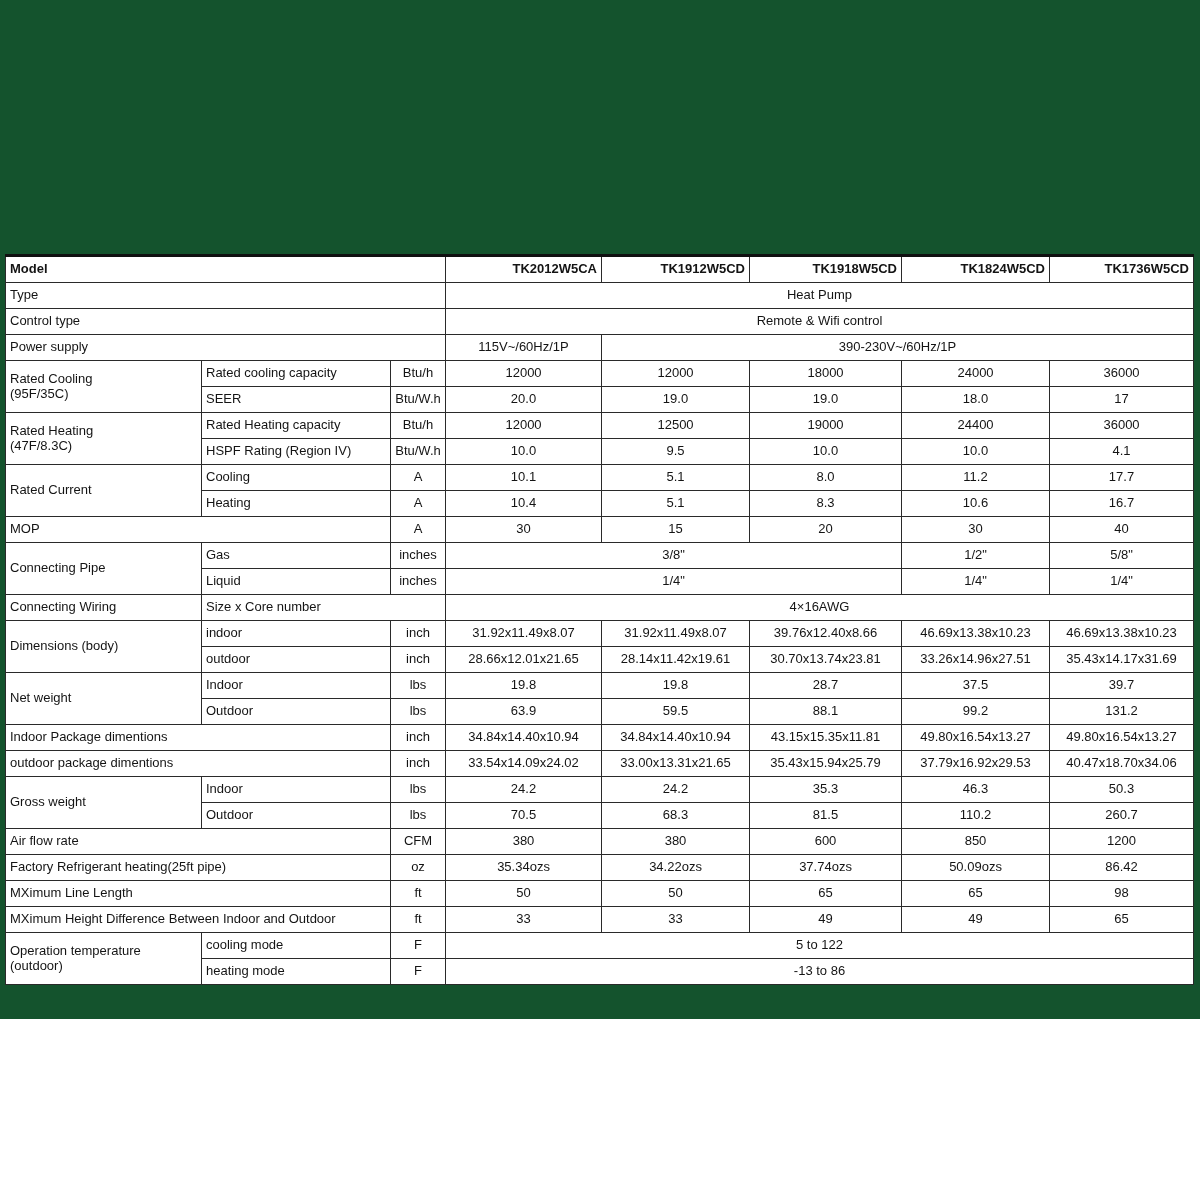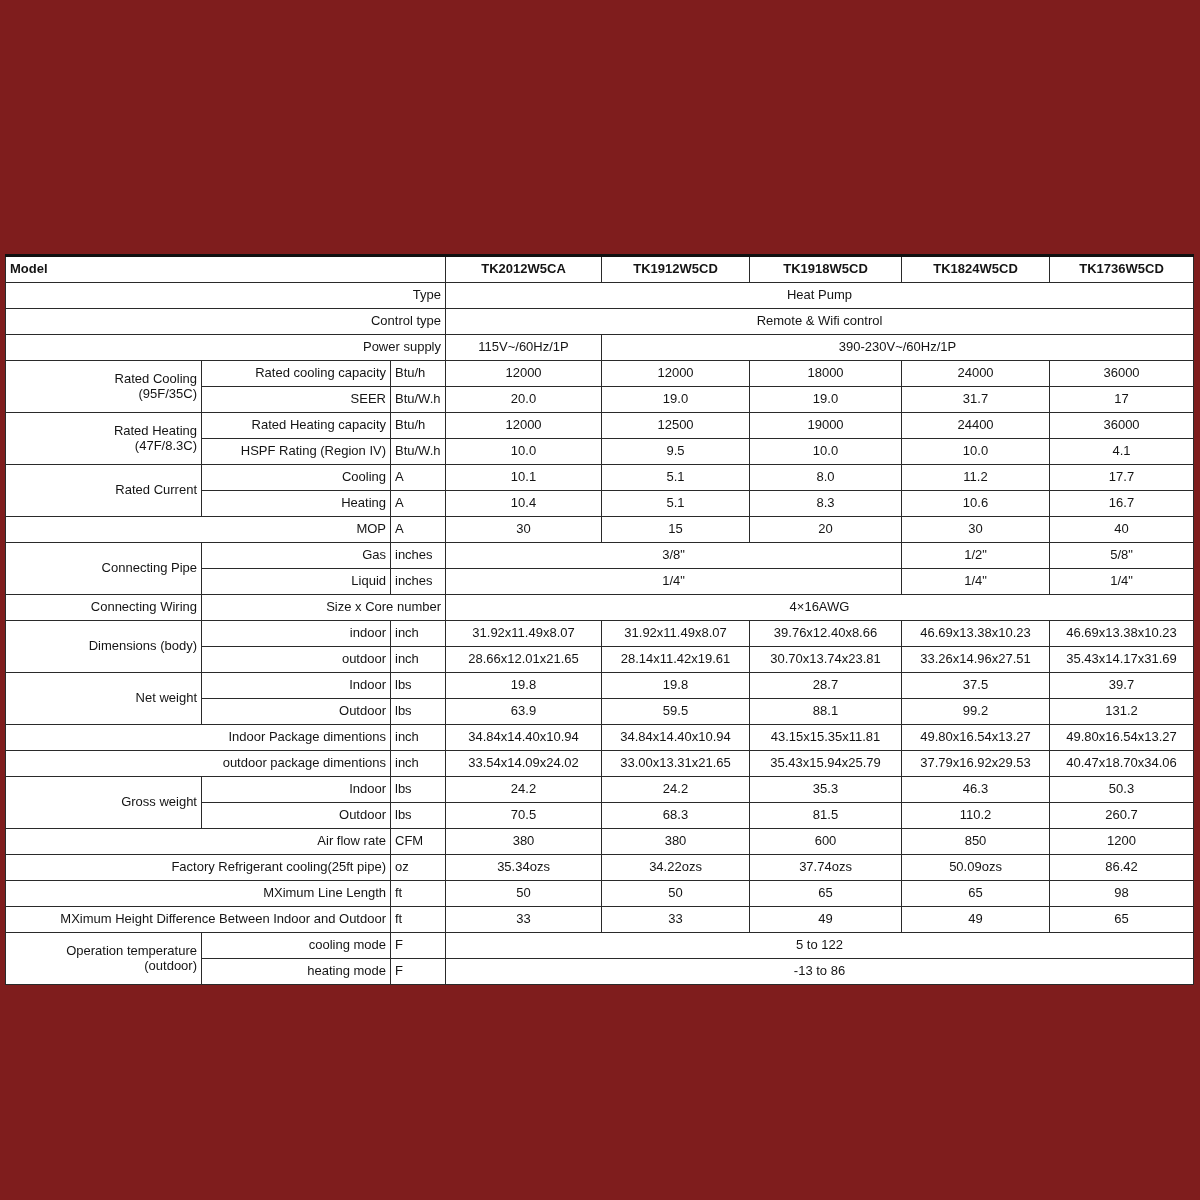--- a/index.html
+++ b/index.html
@@ -2,21 +2,21 @@
 <html><head>
 <meta charset="utf-8">
 <style>
   html,body{margin:0;padding:0;background:#ffffff;}
   body{
     width:1200px;height:1200px;overflow:hidden;
     font-family:"Liberation Sans", sans-serif;
     color:#111;
     -webkit-font-smoothing:antialiased;
   }
-  .page{position:relative;width:1200px;height:1200px;background:#7f1d1d;}
+  .page{position:relative;width:1200px;height:1019px;background:#14532d;}
   .spec-table-wrap{position:absolute;top:254px;left:5px;}
   table.spec-table{
     border-collapse:collapse;
     table-layout:fixed;
     width:1189px;
     border-top:3px solid #101010;
     border-left:1px solid #222;
     border-right:1px solid #222;
     border-bottom:1px solid #222;
     background:#fff;
@@ -27,23 +27,23 @@
     padding:1px 4px;
     line-height:1.12;
     overflow:hidden;
     white-space:pre-line;
     vertical-align:middle;
     font-size:13px;
     color:#141414;
   }
   
   .k-hl{font-weight:bold;text-align:left;font-size:15px;padding-left:6px;}
-  .k-h {font-weight:bold;text-align:center;font-size:15px;}
-  .k-l {text-align:right;padding-left:6px;font-size:12.5px;margin-left:48px;}
-  .k-u {text-align:left;padding-left:3px;font-size:11px;}
+  .k-h {font-weight:bold;text-align:right;font-size:15px;}
+  .k-l {text-align:left;padding-left:6px;font-size:12.5px;margin-left:48px;}
+  .k-u {text-align:center;padding-left:3px;font-size:11px;}
   .k-d {text-align:center;font-size:12.5px;}
 </style>
 </head>
 <body>
 
 <div class="page">
   <div class="spec-table-wrap">
     <table class="spec-table">
       <colgroup>
         <col style="width:196px">
@@ -89,21 +89,21 @@
             <td class="k-d">18000</td>
             <td class="k-d">24000</td>
             <td class="k-d">36000</td>
           </tr>
           <tr>
             <td class="k-l">SEER</td>
             <td class="k-u">Btu/W.h</td>
             <td class="k-d">20.0</td>
             <td class="k-d">19.0</td>
             <td class="k-d">19.0</td>
-            <td class="k-d">31.7</td>
+            <td class="k-d">18.0</td>
             <td class="k-d">17</td>
           </tr>
           <tr>
             <td rowspan="2" class="k-l">Rated Heating
 (47F/8.3C)</td>
             <td class="k-l">Rated Heating capacity</td>
             <td class="k-u">Btu/h</td>
             <td class="k-d">12000</td>
             <td class="k-d">12500</td>
             <td class="k-d">19000</td>
@@ -245,21 +245,21 @@
           <tr>
             <td colspan="2" class="k-l">Air flow rate</td>
             <td class="k-u">CFM</td>
             <td class="k-d">380</td>
             <td class="k-d">380</td>
             <td class="k-d">600</td>
             <td class="k-d">850</td>
             <td class="k-d">1200</td>
           </tr>
           <tr>
-            <td colspan="2" class="k-l">Factory Refrigerant cooling(25ft pipe)</td>
+            <td colspan="2" class="k-l">Factory Refrigerant heating(25ft pipe)</td>
             <td class="k-u">oz</td>
             <td class="k-d">35.34ozs</td>
             <td class="k-d">34.22ozs</td>
             <td class="k-d">37.74ozs</td>
             <td class="k-d">50.09ozs</td>
             <td class="k-d">86.42</td>
           </tr>
           <tr>
             <td colspan="2" class="k-l">MXimum Line Length</td>
             <td class="k-u">ft</td>

